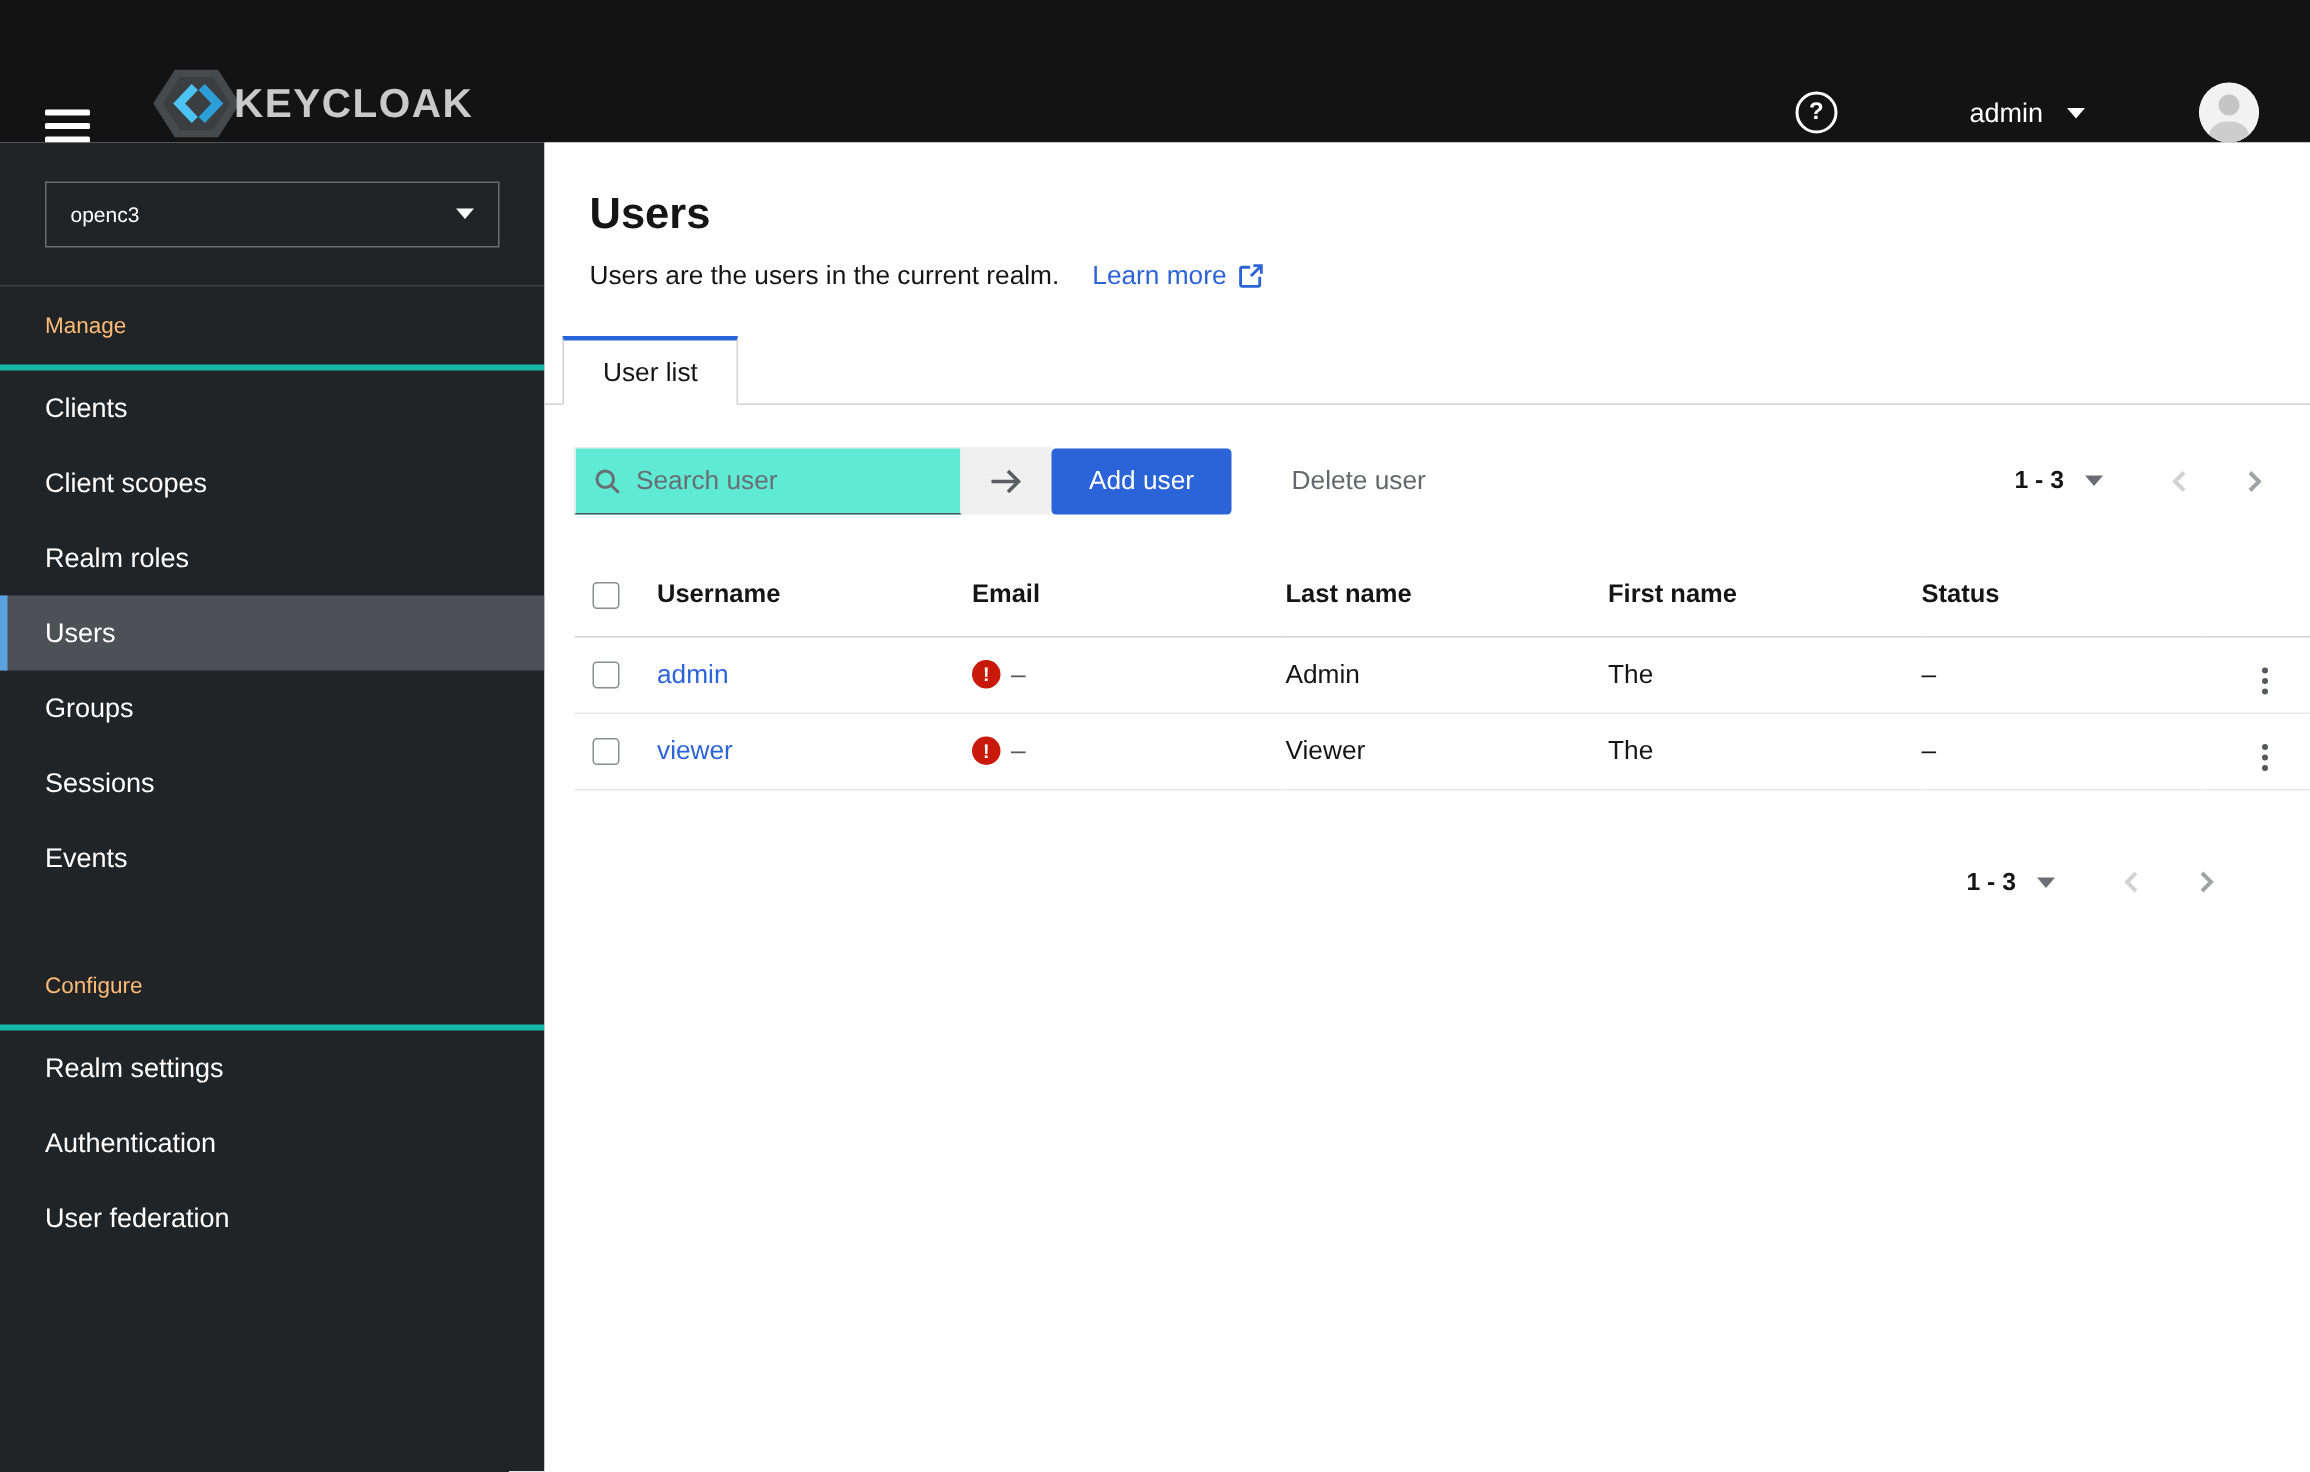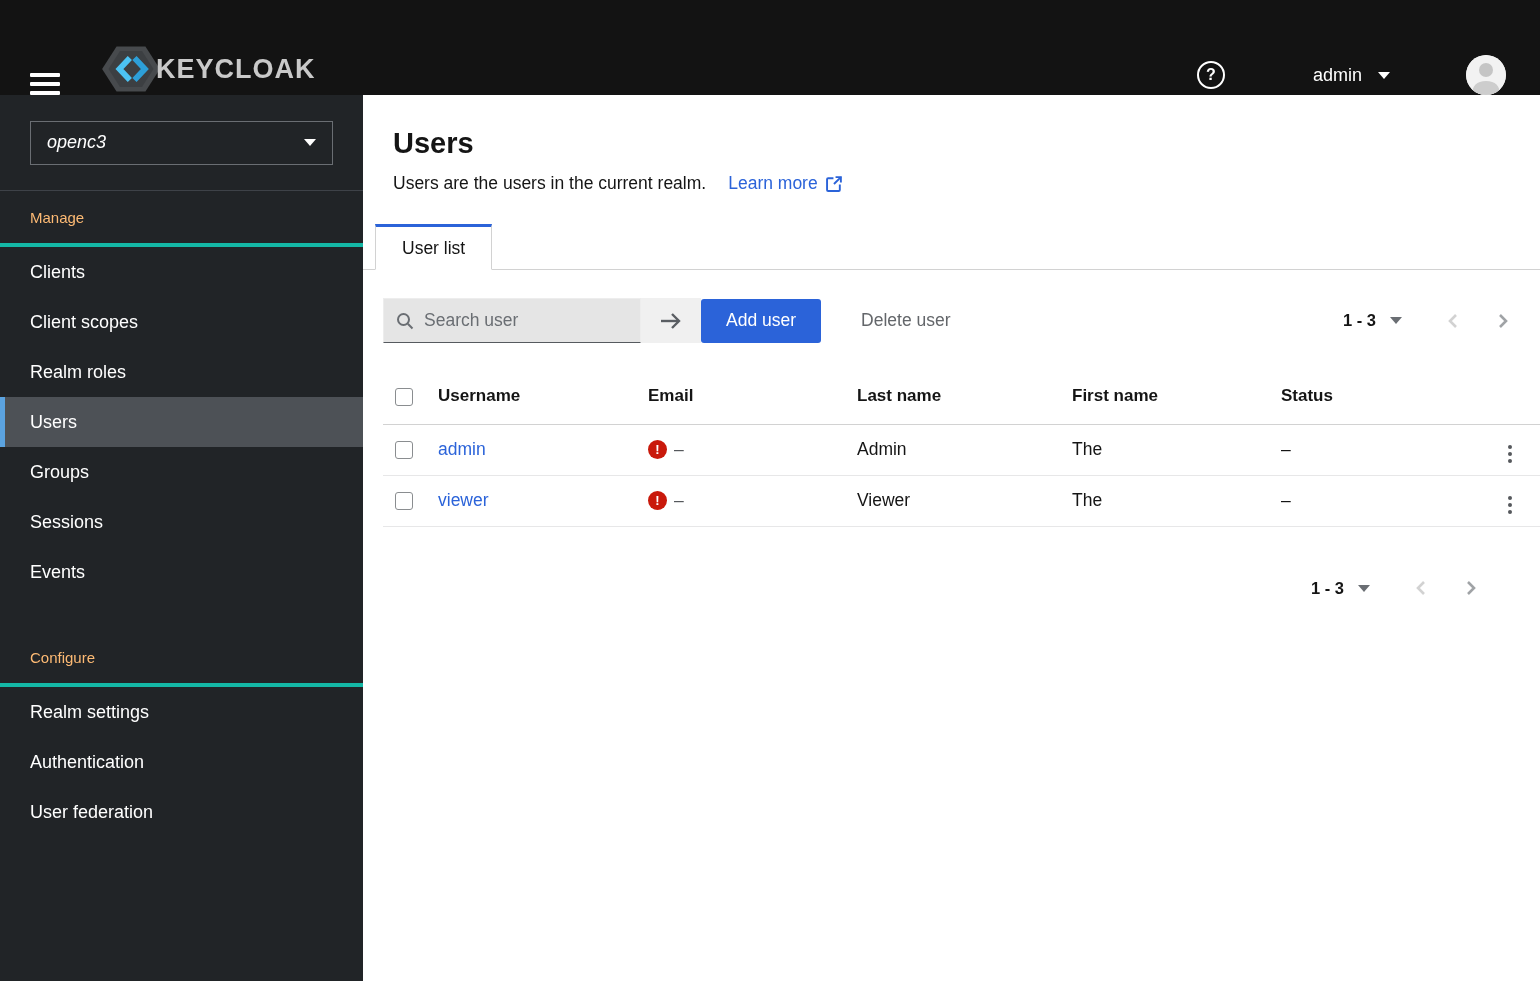--- a/index.html
+++ b/index.html
@@ -19,39 +19,39 @@
   .caret-down { width:0; height:0; border-left:6px solid transparent; border-right:6px solid transparent; border-top:7px solid #fff; }
   .avatar { width:40px; height:40px; border-radius:50%; background:#f2f2f2; margin-left:76px; overflow:hidden; }
 
   
   .body-row { flex:1; display:flex; min-height:0; }
 
   
   .sidebar { width:363px; flex-shrink:0; background:#212427; color:#fff; display:flex; flex-direction:column; }
   .realm-section { height:96px; flex-shrink:0; border-bottom:1px solid #3e4248; display:flex; align-items:center; padding:0 30px; }
   .realm-box { width:100%; height:44px; border:1px solid #6a6e73; display:flex; align-items:center; justify-content:space-between; padding:0 16px; cursor:pointer; background:none; color:#fff; }
-  .realm-name { font-size:18px; color:#fff;font-style:italic; }
+  .realm-name { font-size:14px; color:#fff; }
   .nav-section-label { height:56px; flex-shrink:0; display:flex; align-items:center; padding:0 30px; font-size:15px; color:#fdba74; border-bottom:4px solid #14b8a6; }
   .nav-section-label.second { margin-top:34px; }
   .nav-item { height:50px; flex-shrink:0; display:flex; align-items:center; padding-left:30px; font-size:18px; color:#fff; cursor:pointer; }
   .nav-item.current { background:#4d5156; border-left:5px solid #5ba3e0; padding-left:25px; }
 
   
   .content { flex:1; min-width:0; background:#fff; display:flex; flex-direction:column; }
   .page-header { padding:30px 30px 0 30px; }
   .page-title { font-size:29px; font-weight:700; color:#151515; line-height:36px; }
   .page-sub { margin-top:12px; font-size:17.5px; color:#151515; display:flex; align-items:center; }
   .learn-more { color:#2b63d9; margin-left:22px; display:inline-flex; align-items:center; gap:8px; text-decoration:none; cursor:pointer; }
 
   .tabbar { margin-top:30px; border-bottom:1px solid #d2d2d2; display:flex; padding-left:12px; }
   .tab-active { height:46px; padding:0 26px; display:flex; align-items:center; font-size:17.5px; color:#151515; background:#fff; border:1px solid #d2d2d2; border-top:3px solid #2b63d9; border-bottom:1px solid #fff; margin-bottom:-1px; cursor:pointer; }
 
   .toolbar { display:flex; align-items:center; padding:28px 30px 26px 20px; }
   .search-group { display:flex; }
-  .search-box { width:258px; height:45px; background:#e5e5e5; border:1px solid #ededed; border-bottom:1px solid #565a5f; display:flex; align-items:center; padding:0 12px; gap:10px; }
+  .search-box { width:258px; height:45px; background:#5eead4; border:1px solid #ededed; border-bottom:1px solid #565a5f; display:flex; align-items:center; padding:0 12px; gap:10px; }
   .search-box input { border:none; outline:none; flex:1; font-size:17.5px; font-family:"Liberation Sans", sans-serif; color:#151515; min-width:0; background:transparent; }
   .search-box input::placeholder { color:#6a6e73; opacity:1; }
   .search-btn { width:60px; height:45px; background:#f0f0f0; border:none; display:flex; align-items:center; justify-content:center; cursor:pointer; }
   .btn-primary { height:44px; padding:0 25px; background:#2b63d9; color:#fff; font-size:17.5px; font-family:"Liberation Sans", sans-serif; border:none; border-radius:3px; cursor:pointer; }
   .btn-plain { margin-left:40px; background:none; border:none; font-size:17.5px; font-family:"Liberation Sans", sans-serif; color:#63666a; cursor:pointer; }
 
   .pagination { display:flex; align-items:center; }
   .toolbar .pagination { margin-left:auto; }
   .pag-range { font-size:16.5px; font-weight:700; color:#151515; }
   .pag-caret { width:0; height:0; border-left:6px solid transparent; border-right:6px solid transparent; border-top:7px solid #6a6e73; margin-left:14px; cursor:pointer; }

